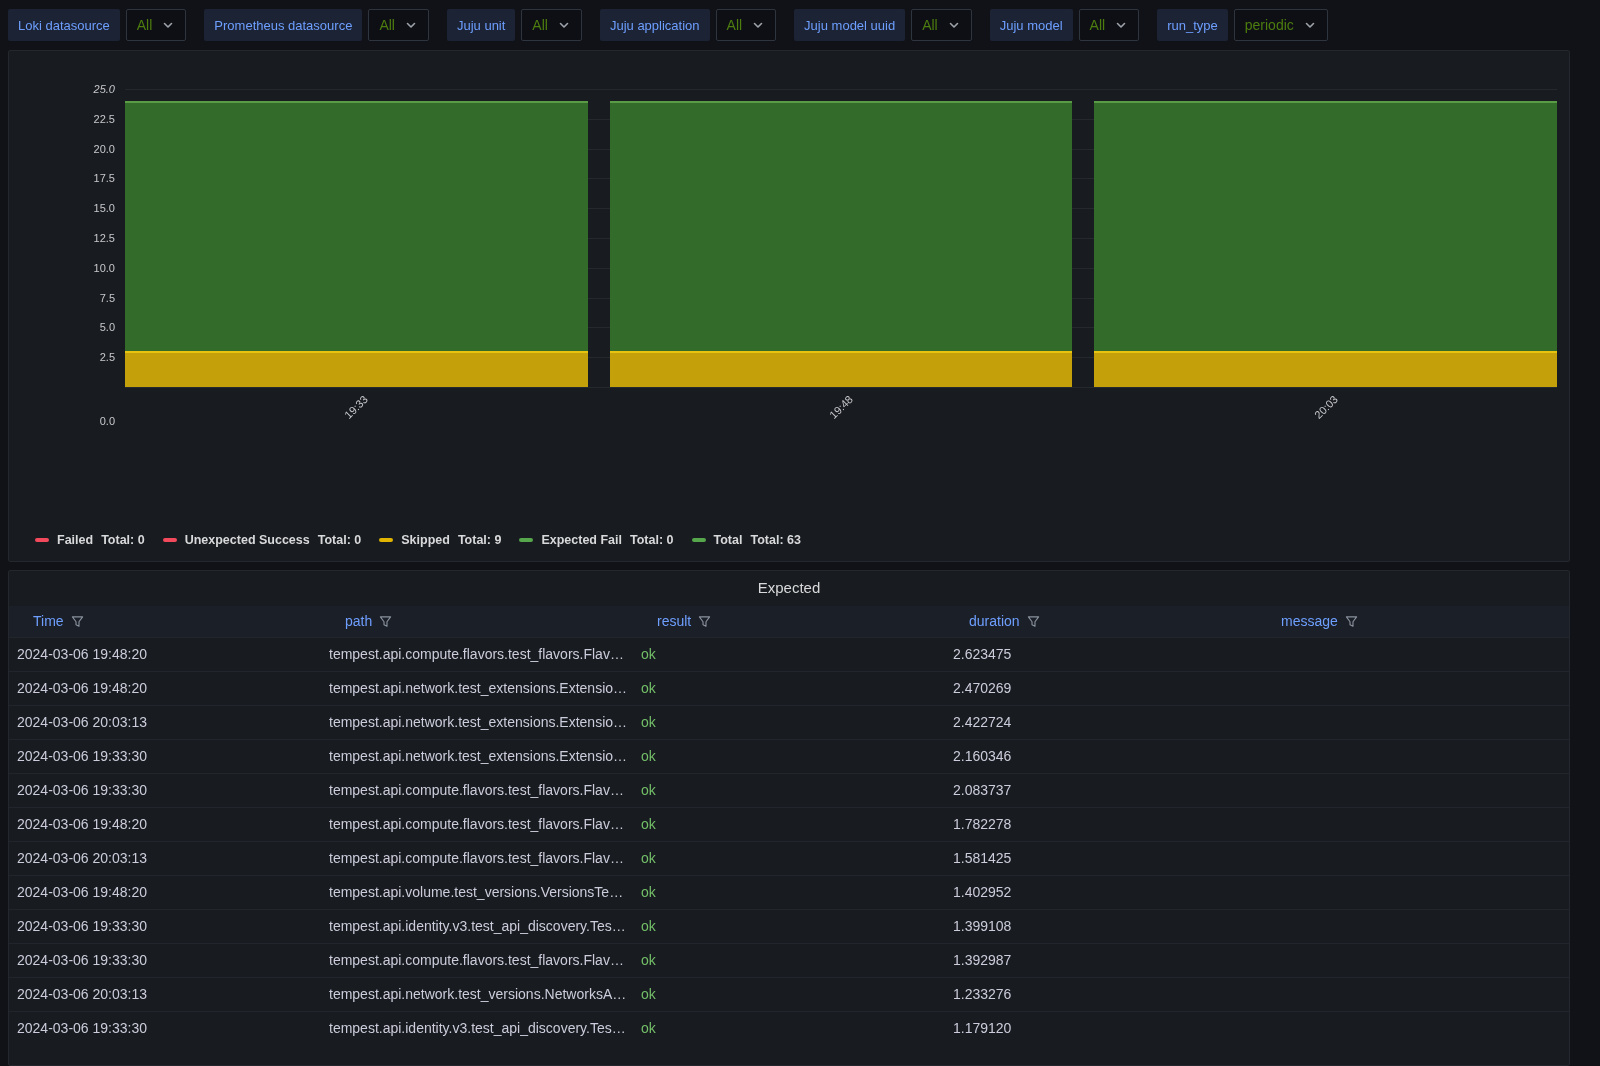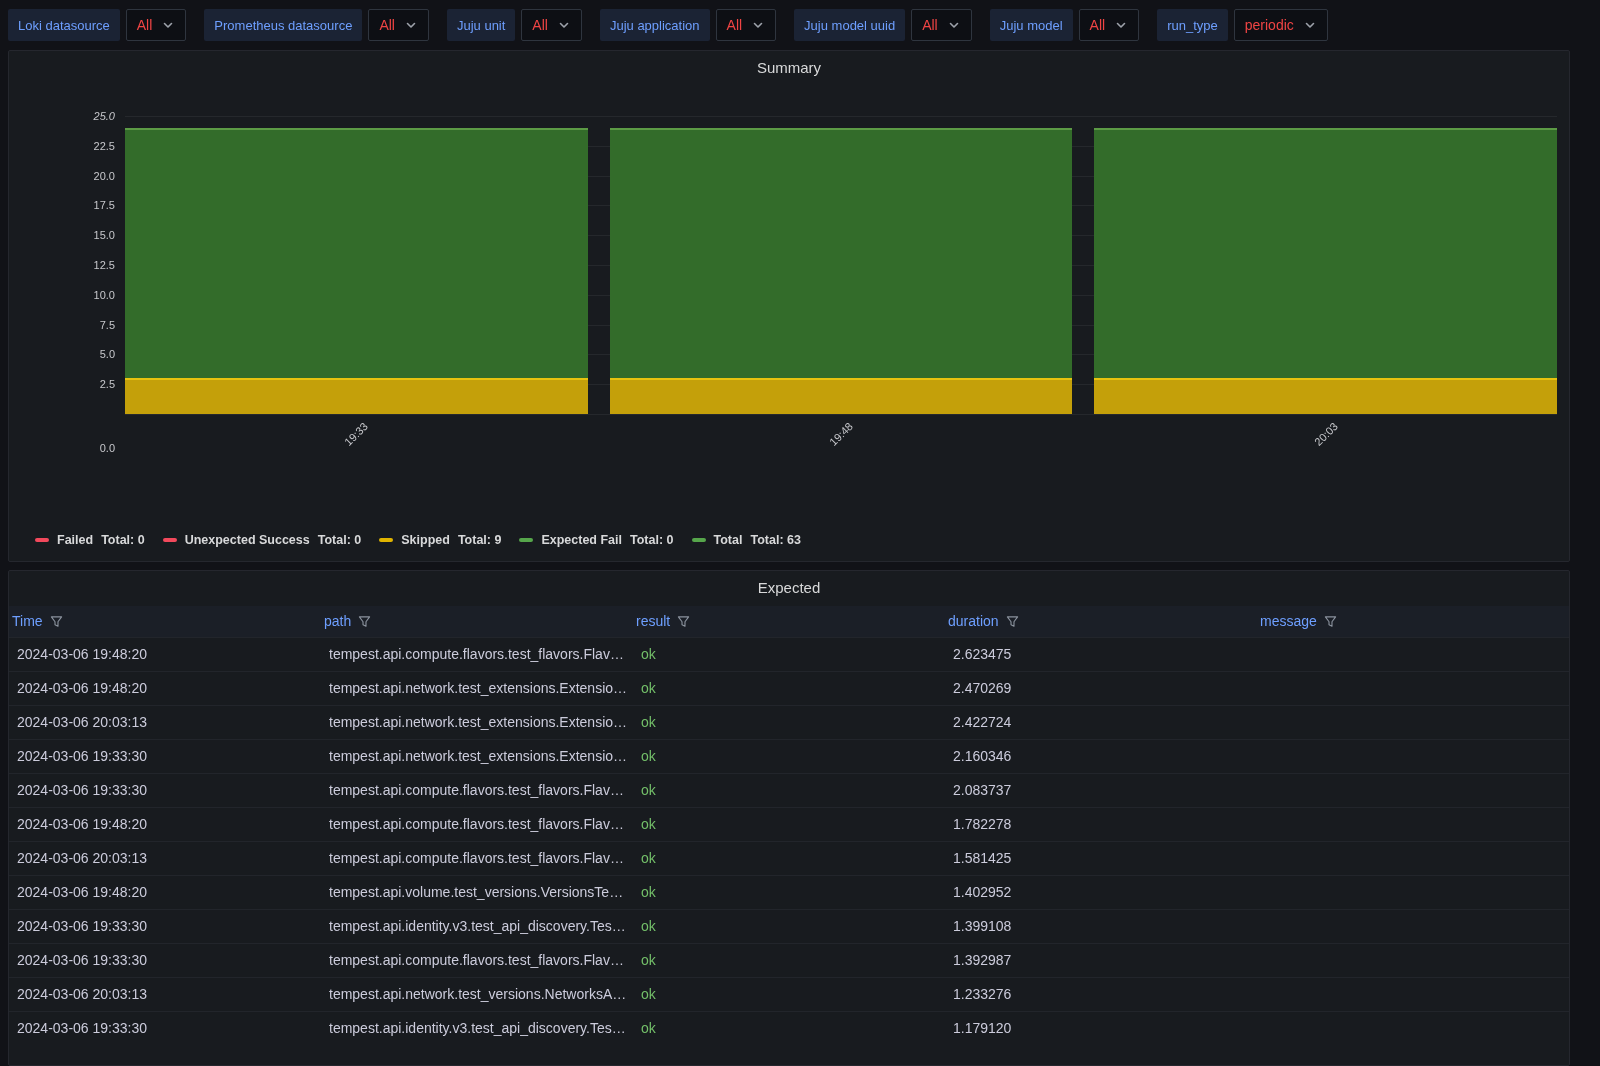--- a/index.html
+++ b/index.html
@@ -19,21 +19,21 @@
   .filter-label {
     height:32px; display:flex; align-items:center;
     padding:0 10px; border-radius:2px;
     background:#1b2334; color:#6e9fff;
     font-size:13px; font-weight:500; white-space:nowrap;
   }
   .filter-value {
     height:32px; display:flex; align-items:center; gap:9px;
     padding:4px 10px; border-radius:2px;
     background:#0d0f14; border:1px solid #2f353f;
-    color:#ef4444; font-size:14px; white-space:nowrap; cursor:pointer;
+    color:#4d7c0f; font-size:14px; white-space:nowrap; cursor:pointer;
   }
   
   .panel {
     margin:0 30px 8px 8px;
     background:#181b1f; border:1px solid #25272e; border-radius:2px;
     display:flex; flex-direction:column;
   }
   .panel-title {
     text-align:center; font-size:15px; font-weight:500;
     color:#d8d9da; padding:8px 0 2px; flex:0 0 auto; cursor:pointer;
@@ -73,21 +73,21 @@
     padding:4px 2px 4px 14px; flex:0 0 auto;font-weight:bold;
   }
   .legend-item { display:flex; align-items:center; gap:8px; font-size:12.5px; color:#d8d9da; cursor:pointer; }
   .legend-marker { width:14px; height:4px; border-radius:2px; display:inline-block; }
   .legend-total { color:#d8d9da; }
   
   .panel.results { height:496px; overflow:hidden; padding:0; }
   table { width:100%; table-layout:fixed; border-collapse:collapse; font-size:14px; margin-top:8px; }
   thead th {
     background:#1b1f27; color:#6e9fff; font-weight:500;
-    text-align:left; padding:7px 3px; height:31px; cursor:pointer;
+    text-align:left; padding:7px 24px; height:31px; cursor:pointer;
     white-space:nowrap; overflow:hidden;
   }
   thead th .th-inner { display:flex; align-items:center; gap:7px; }
   tbody td {
     padding:8px 8px; border-top:1px solid #22252b;
     color:#ccccdc; white-space:nowrap; overflow:hidden;
     height:34px;
   }
   tbody td.col-result { color:#73bf69; }
   .funnel-icon { flex:0 0 auto; opacity:0.85; }
@@ -155,21 +155,20 @@
       <div class="filter-value">
         <span>periodic</span>
         <svg width="14" height="14" viewBox="0 0 14 14">
           <path d="M3.5 5.5 7 9l3.5-3.5" fill="none" stroke="#9da2ab" stroke-width="1.6" stroke-linecap="round" stroke-linejoin="round"></path>
         </svg>
       </div>
     </div>
   </div>
 
 <section class="panel summary">
-  <div class="panel-title">Summary</div>
   <div class="chart-row">
     <div class="y-axis" id="yAxis">
         <div class="y-tick" style="top: 0%; font-style: italic;">25.0</div>
         <div class="y-tick" style="top: 10%;">22.5</div>
         <div class="y-tick" style="top: 20%;">20.0</div>
         <div class="y-tick" style="top: 30%;">17.5</div>
         <div class="y-tick" style="top: 40%;">15.0</div>
         <div class="y-tick" style="top: 50%;">12.5</div>
         <div class="y-tick" style="top: 60%;">10.0</div>
         <div class="y-tick" style="top: 70%;">7.5</div>

